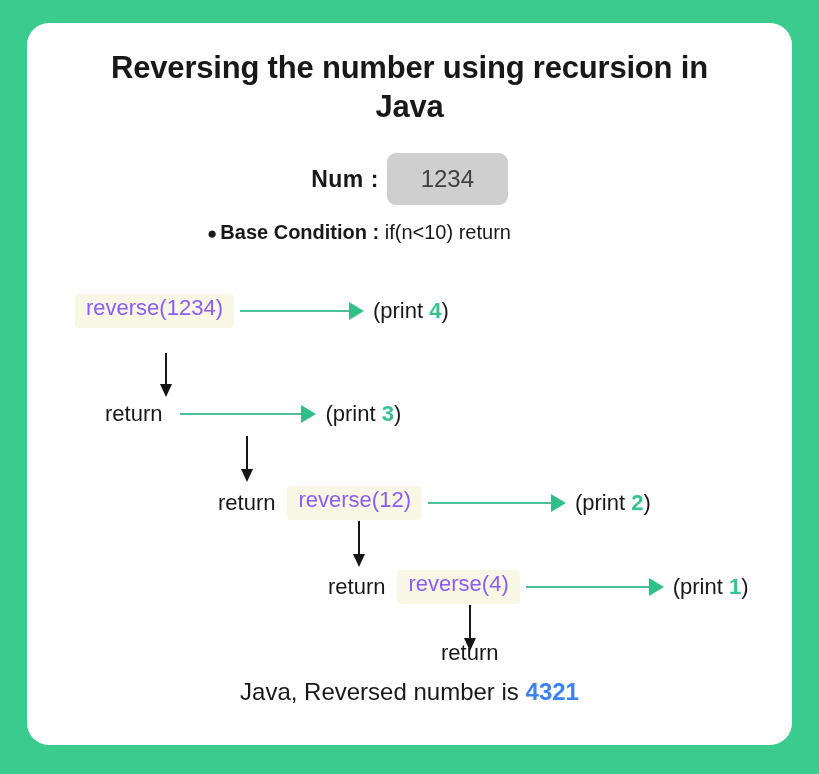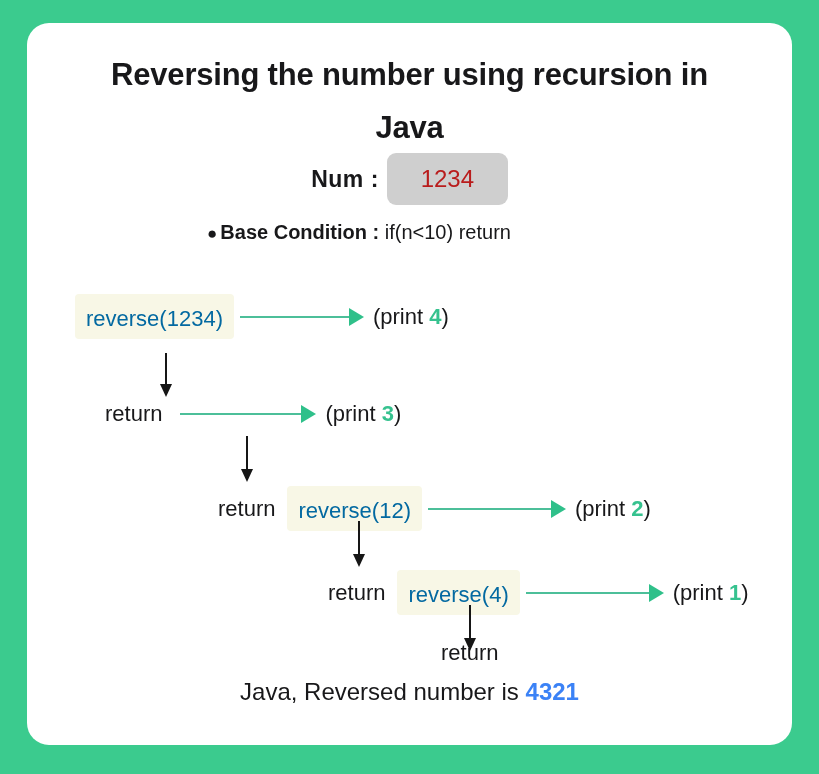--- a/index.html
+++ b/index.html
@@ -31,21 +31,21 @@
 
   
   #title {
     position: absolute;
     left: 60px;
     top: 25px;
     width: 645px;
     text-align: center;
     font-size: 31px;
     font-weight: bold;
-    line-height: 53px;
+    line-height: 39px;
     color: #18181a;
     letter-spacing: -0.2px;
   }
 
   
   #num-row {
     position: absolute;
     left: 0;
     top: 130px;
     width: 765px;
@@ -62,21 +62,21 @@
   }
   #num-value-box {
     width: 121px;
     height: 52px;
     background: #cfcfcf;
     border-radius: 9px;
     display: flex;
     align-items: center;
     justify-content: center;
     font-size: 24px;
-    color: #b91c1c;
+    color: #404040;
   }
 
   
   #base-cond {
     position: absolute;
     left: 0;
     top: 198px;
     width: 664px;
     text-align: center;
     font-size: 20px;
@@ -109,24 +109,24 @@
     align-items: center;
     white-space: nowrap;
   }
   .return-label {
     font-size: 22px;
     color: #18181a;
     margin-right: 12px;
   }
   .call-box {
     background: #f8f7e6;
-    padding: 12px 11px 7px 11px;
+    padding: 1px 11px 7px 11px;
     border-radius: 4px;
     font-size: 22px;
-    color: #0369a1;
+    color: #8b5cf6;
   }
   .hline {
     height: 2px;
     background: #4cbf99;
     margin-left: 6px;
   }
   .arrowhead {
     width: 0;
     height: 0;
     border-top: 9px solid transparent;

